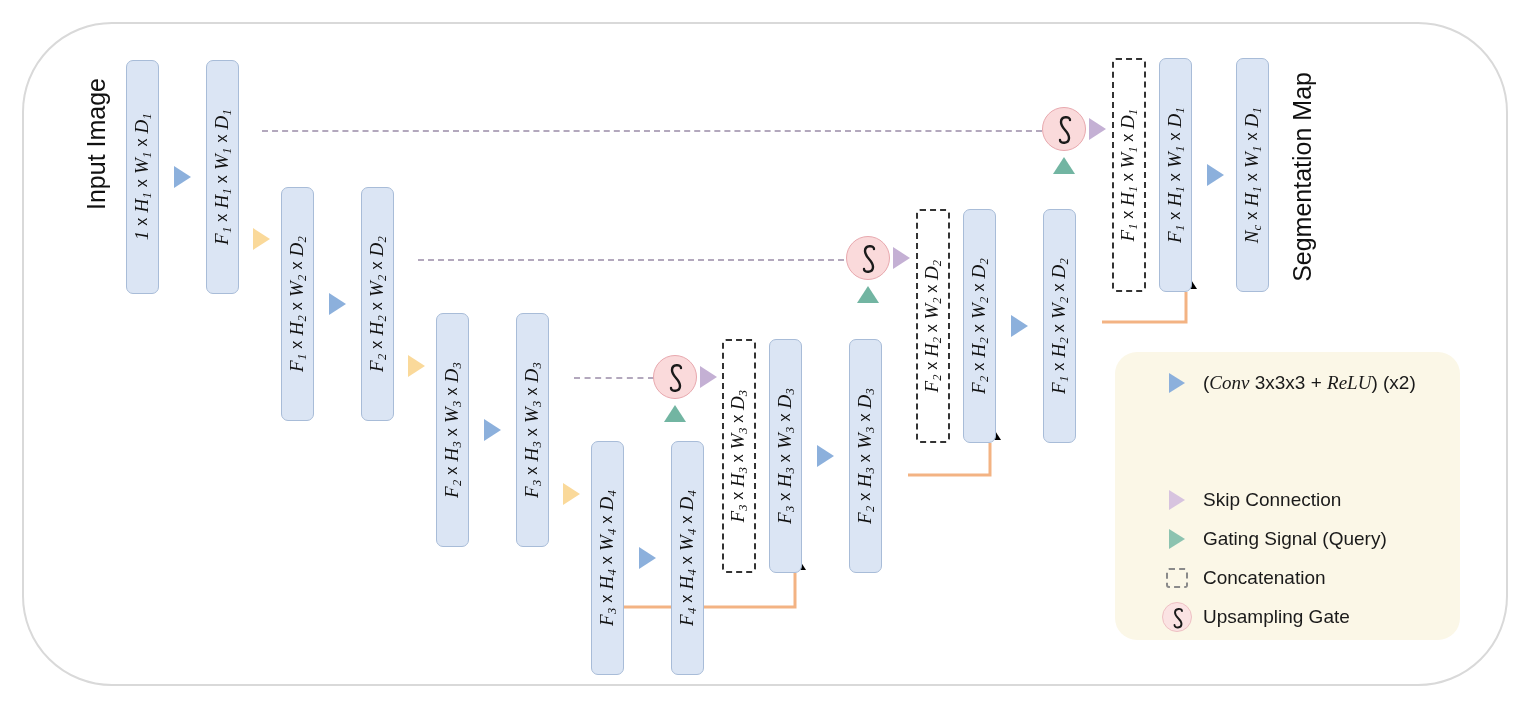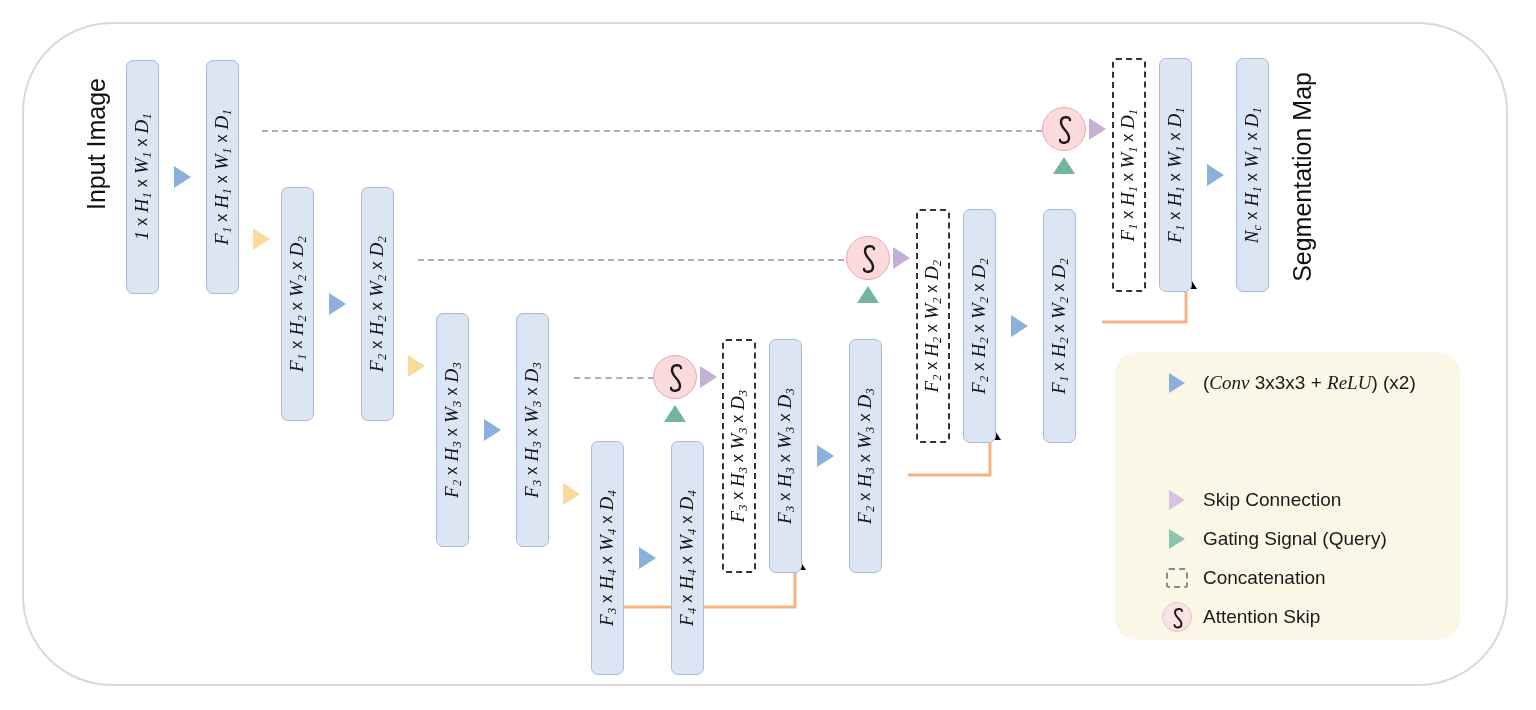--- a/index.html
+++ b/index.html
@@ -316,18 +316,18 @@
     </div>
 
     <div class="legend-row" style="top:248px;">
       <span class="legend-mark">
         <i class="lm-gate">
           <svg width="30" height="30" viewBox="0 0 30 30">
             <path d="M 19 8 C 19 5, 12 5, 12 9.5 C 12 14.5, 18.5 16, 18.5 21 C 18.5 25.5, 11.5 25.5, 11.5 22" fill="none" stroke="#1a1a1a" stroke-width="1.9" stroke-linecap="round"></path>
           </svg>
         </i>
       </span>
-      <span class="legend-text">Attention Skip</span>
+      <span class="legend-text">Upsampling Gate</span>
     </div>
 
   </div>
 
 </div>
 
 </body></html>

